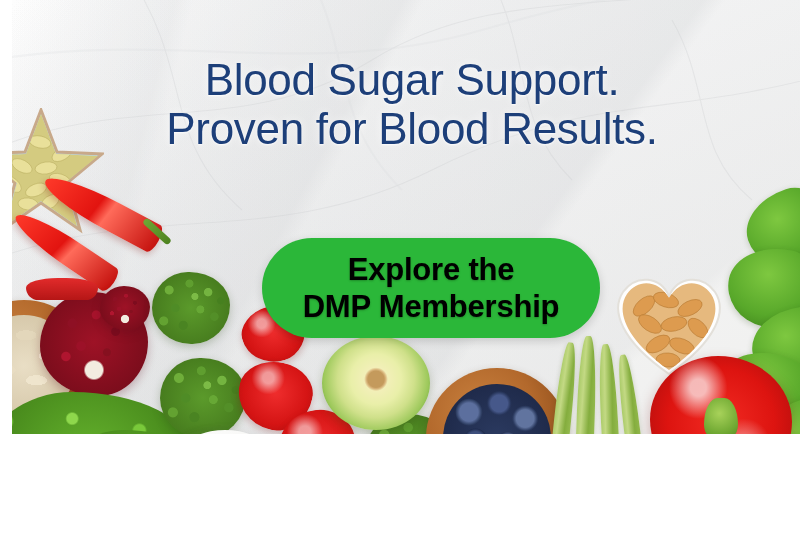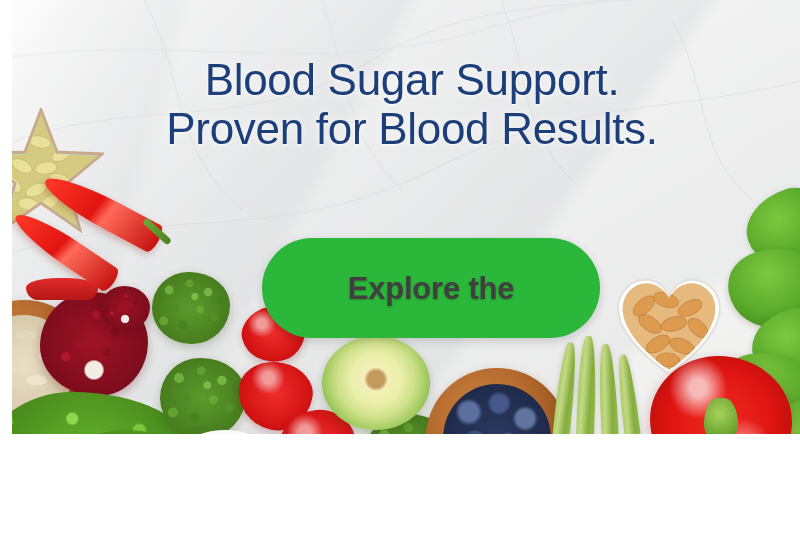--- a/index.html
+++ b/index.html
@@ -200,21 +200,21 @@
     text-shadow:0 1px 2px rgba(255,255,255,.85), 0 0 10px rgba(255,255,255,.7);
   }
   .headline .hl{display:block;white-space:nowrap;}
 
   
   .cta{
     position:absolute;left:250px;top:238px;width:338px;height:100px;
     background:#2bb739;
     border:none;
     border-radius:50px;
-    color:#404040;
+    color:#000000;
     font-size:31px;
     line-height:37px;
     font-weight:700;
     letter-spacing:-0.2px;
     text-align:center;
     cursor:pointer;
     z-index:50;
     display:flex;flex-direction:column;align-items:center;justify-content:center;
     box-shadow:0 3px 10px rgba(0,0,0,.16);
     text-shadow:0 1px 2px rgba(20,90,25,.45);
@@ -355,15 +355,16 @@
     <div class="obj kidneybeans" style="left:15px;top:14px;width:96px;height:94px;"></div>
   </div>
 
   <h1 class="headline">
     <span class="hl">Blood Sugar Support.</span>
     <span class="hl">Proven for Blood Results.</span>
   </h1>
 
   <button class="cta">
     <span class="ln">Explore the</span>
+    <span class="ln">DMP Membership</span>
   </button>
 
 </div>
 
 </body></html>

